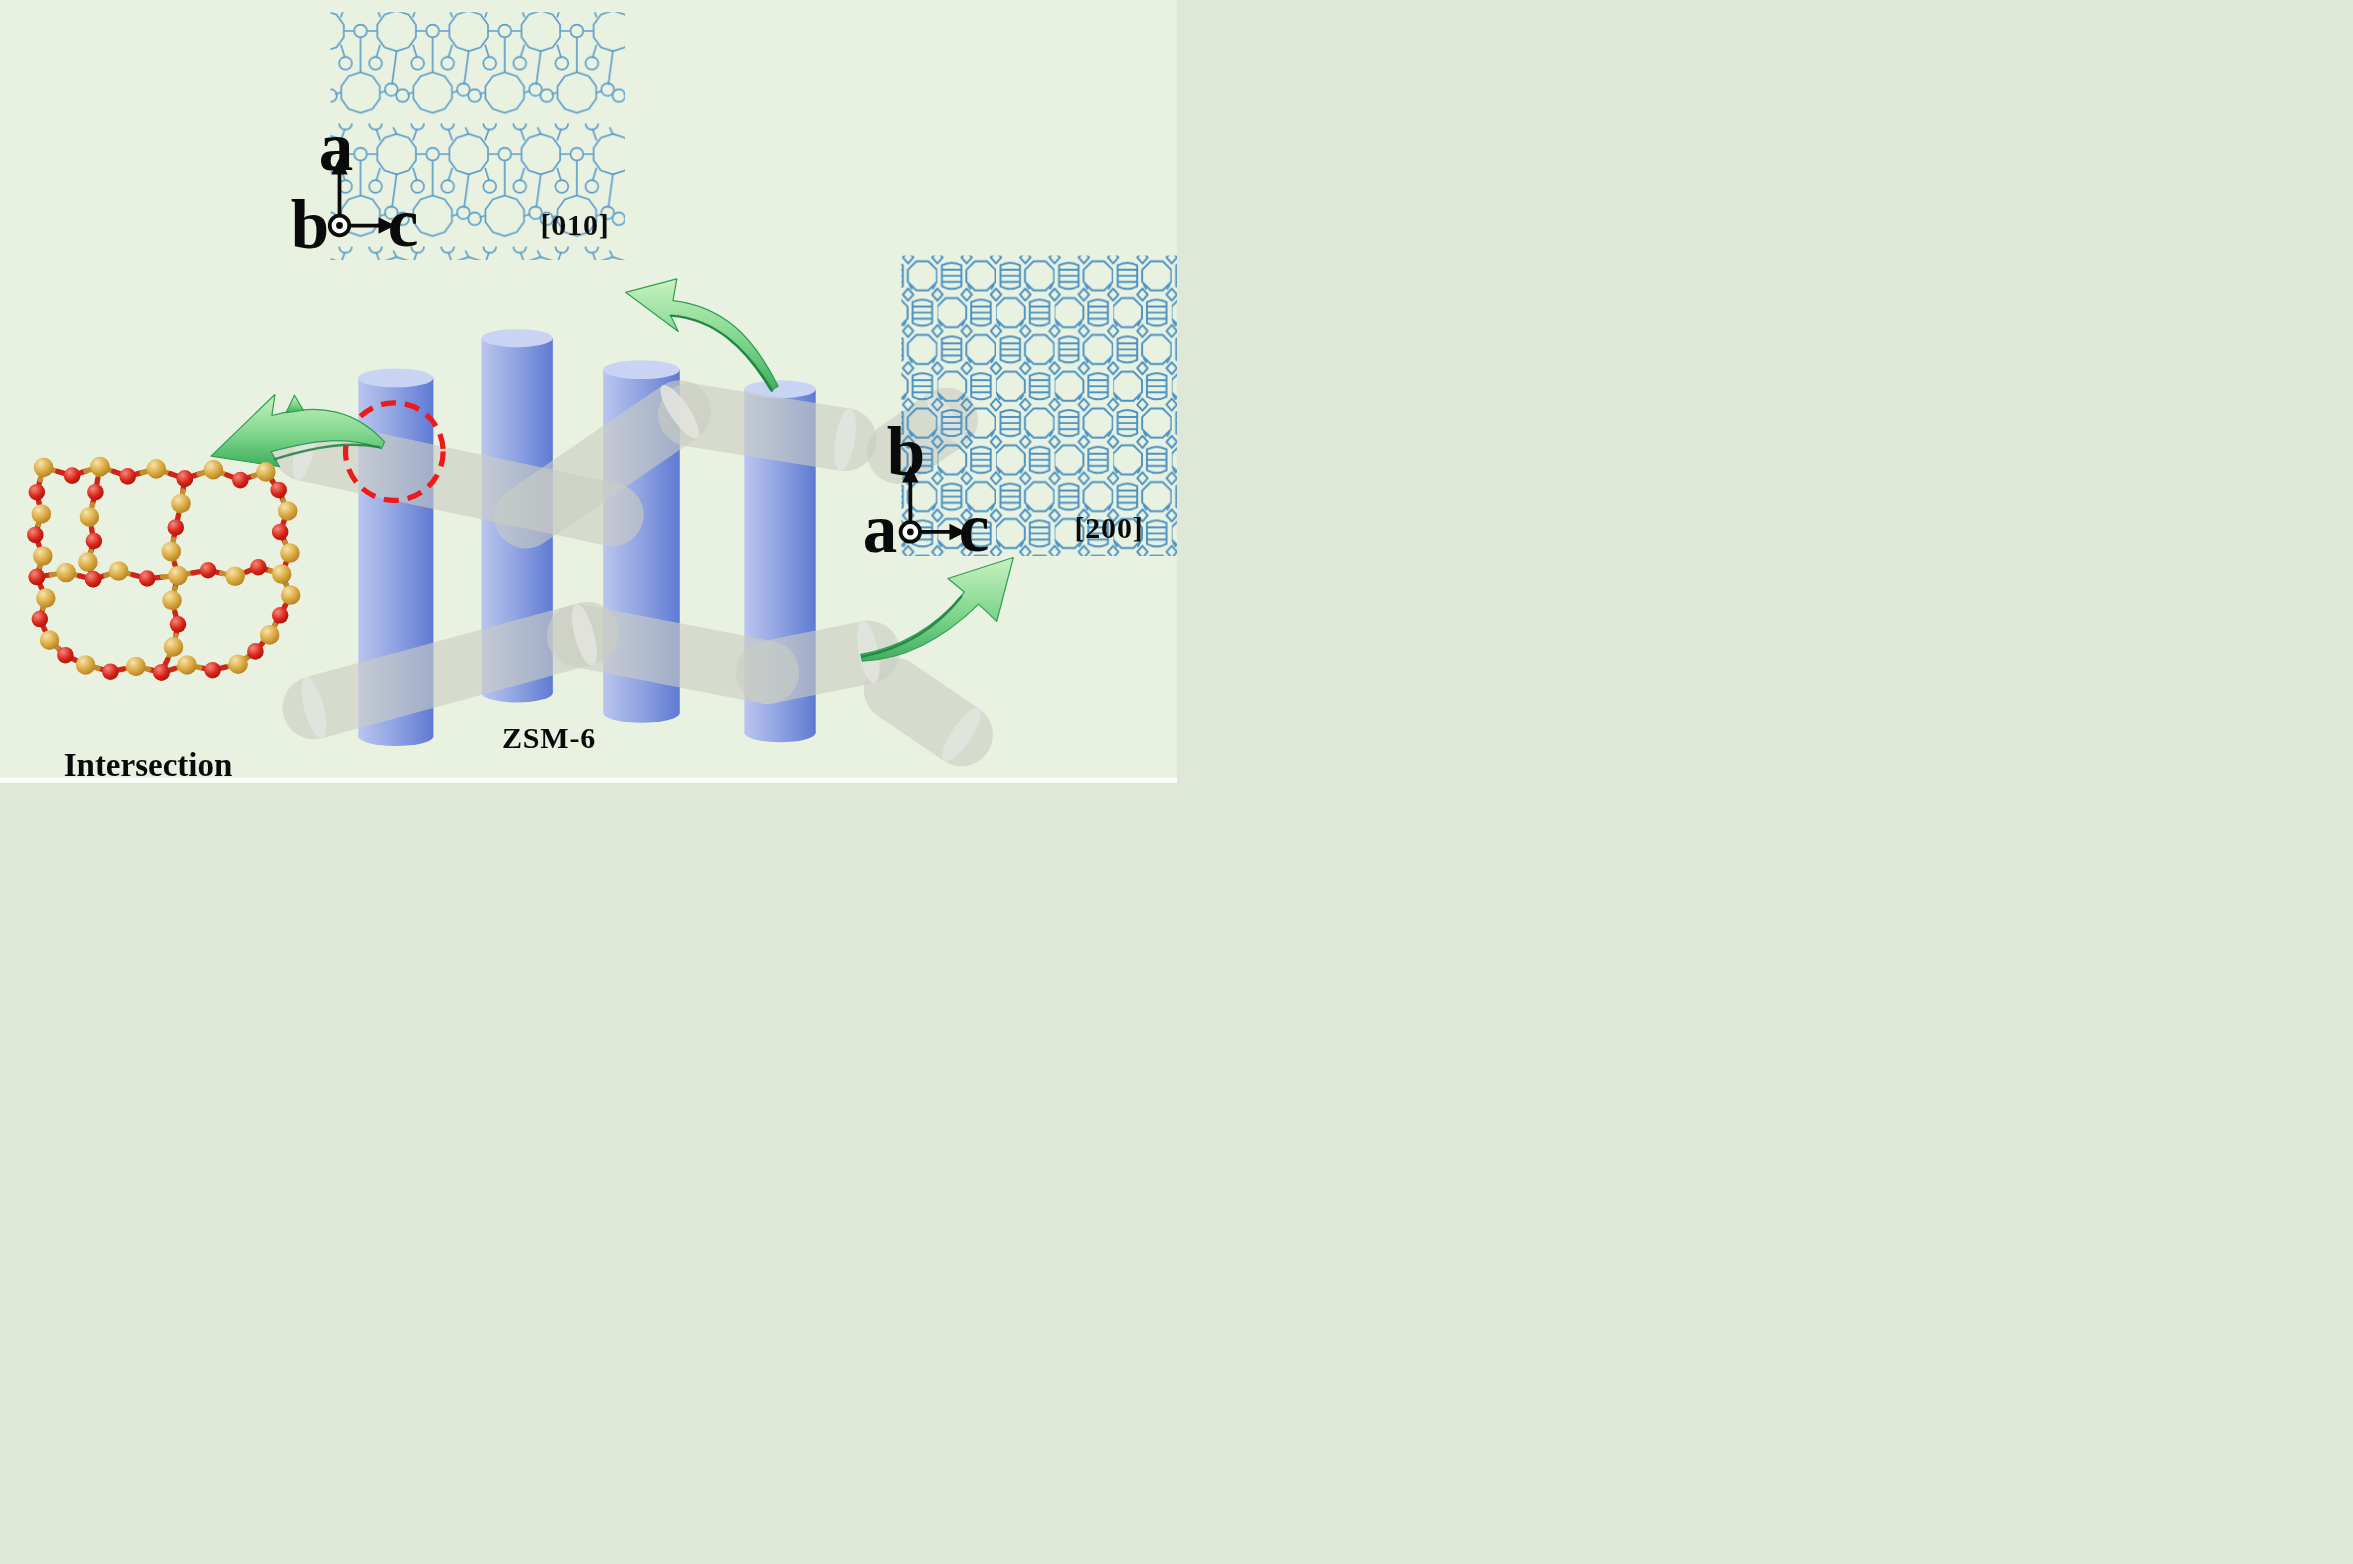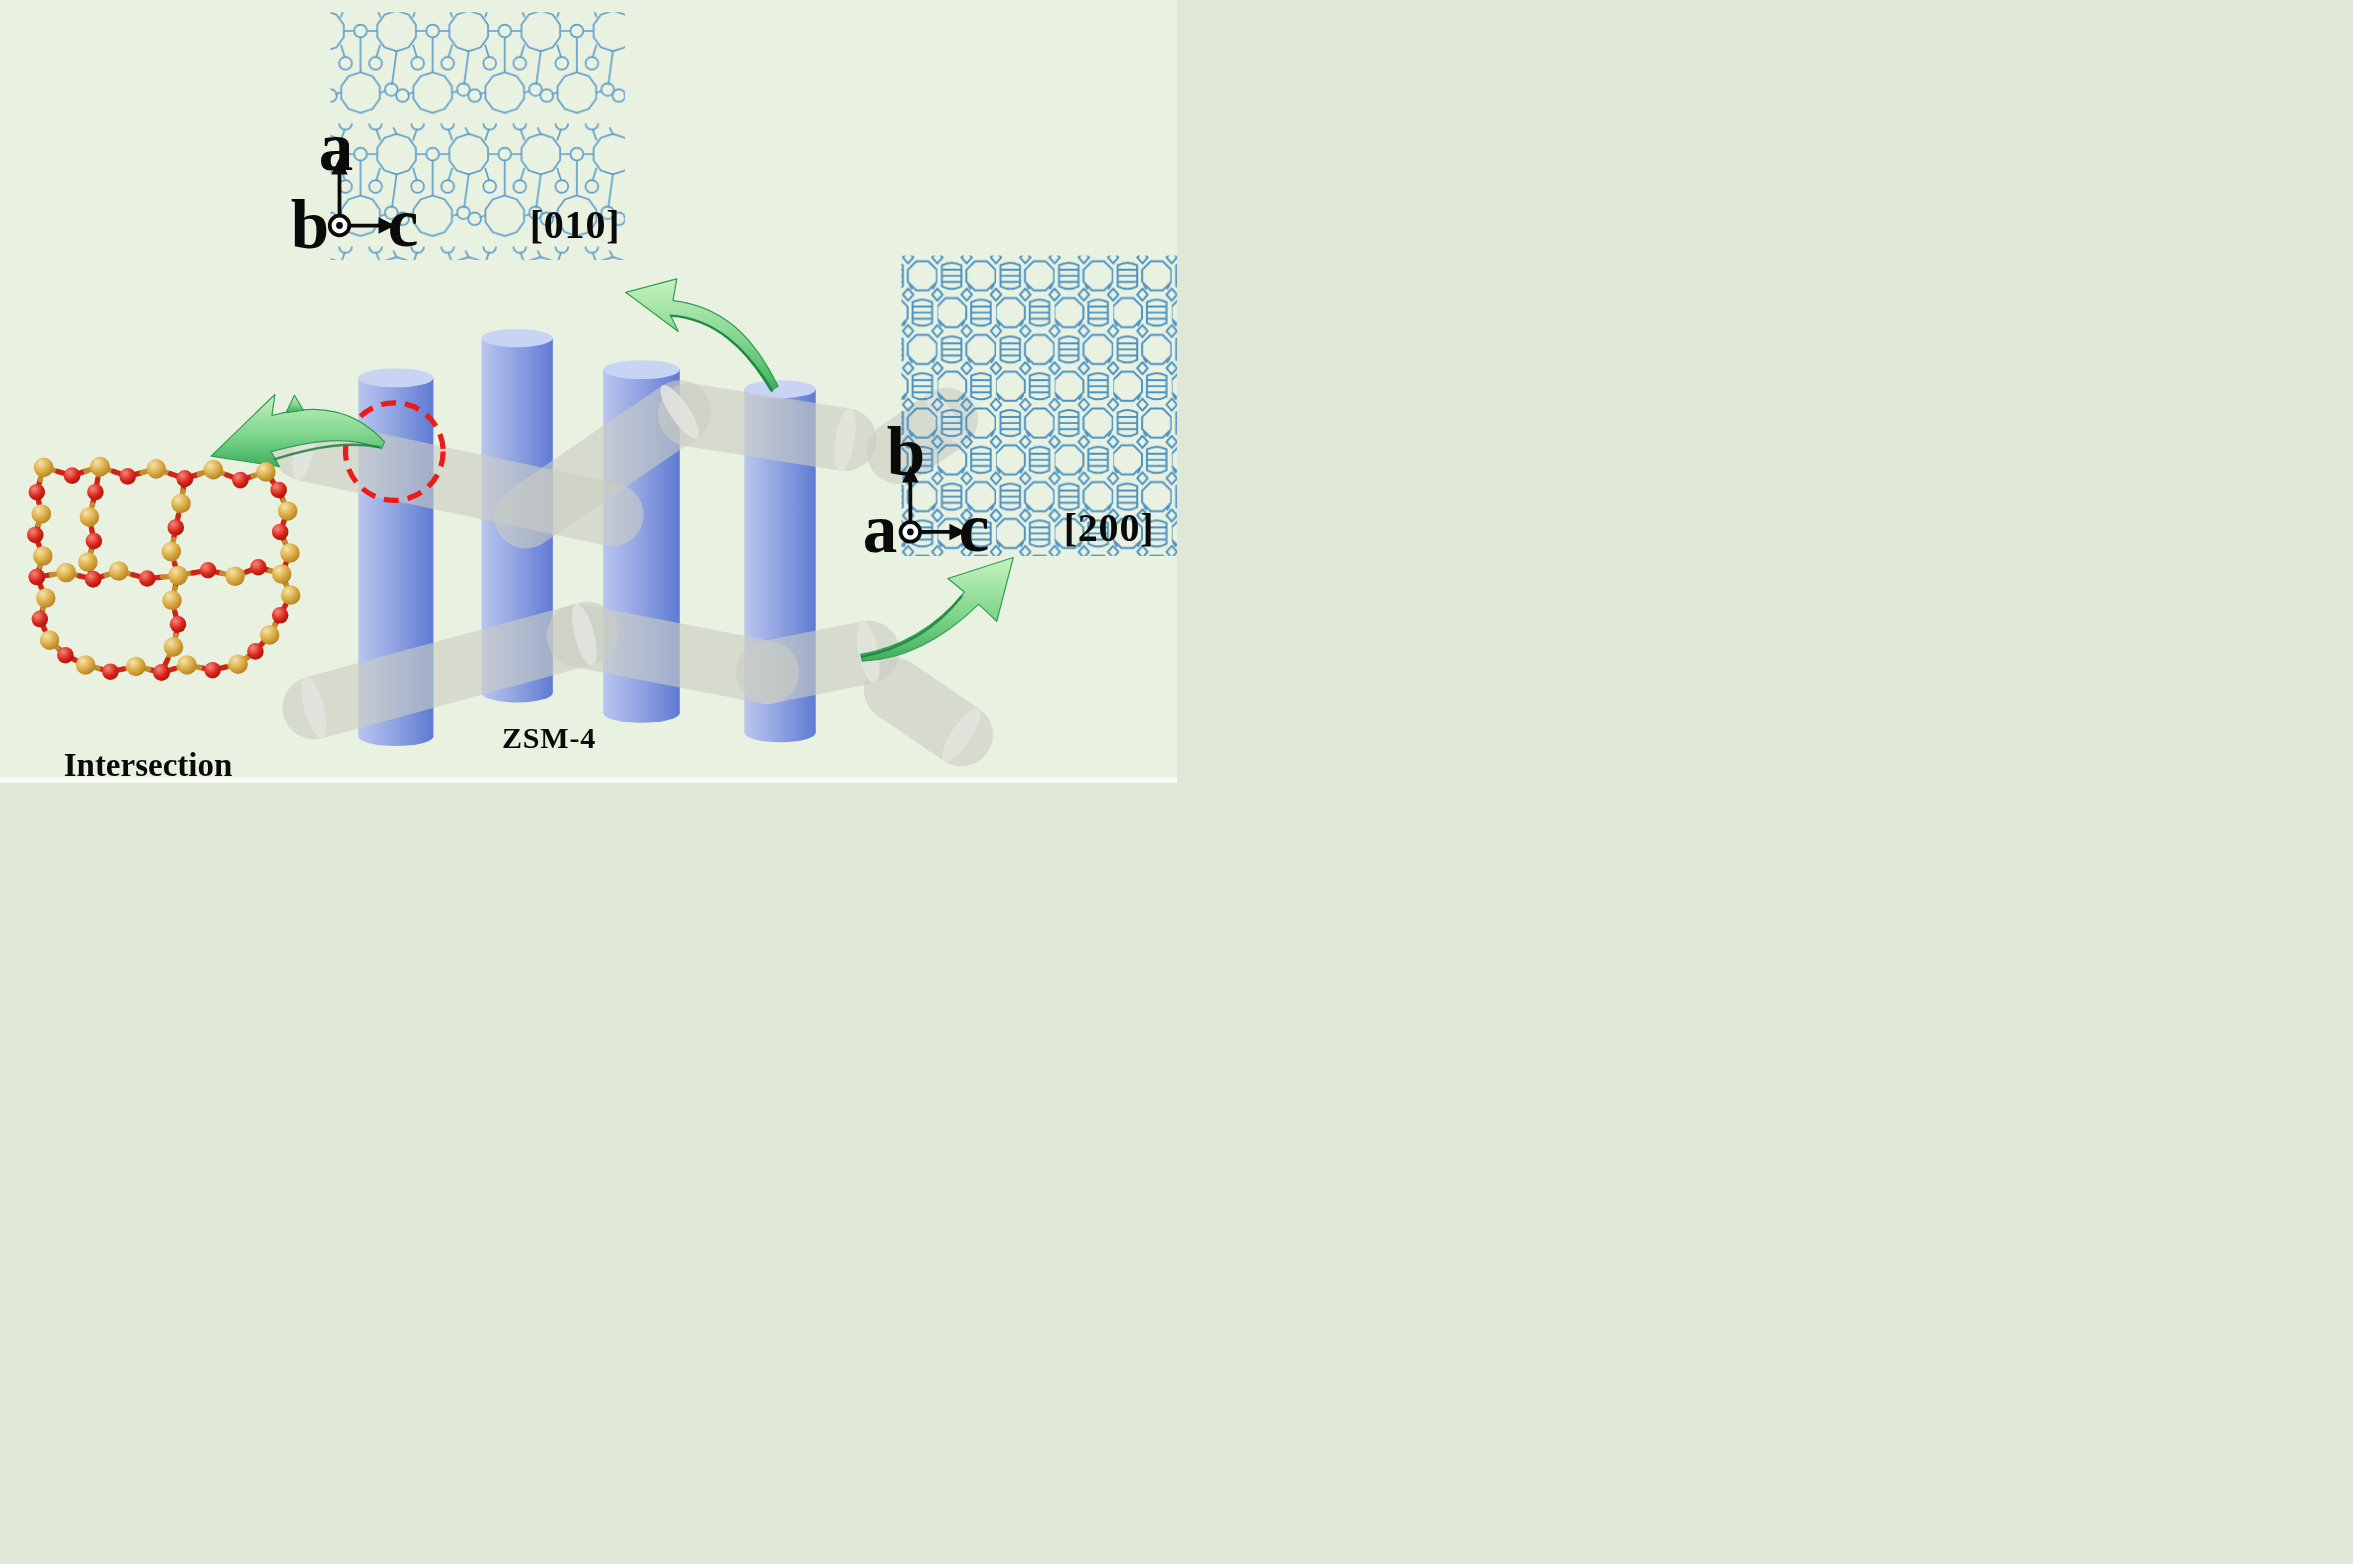--- a/index.html
+++ b/index.html
@@ -7,21 +7,21 @@
   .canvas{position:relative;width:1177px;height:783px;overflow:hidden;background:var(--bg,#e9f1e0);}
   svg{position:absolute;left:0;top:0;}
   .m010{stroke:var(--mesh010,#5b9dca);stroke-width:2.2;fill:none;stroke-linejoin:round;stroke-linecap:round;}
   .m100{stroke:var(--mesh100,#4a92c3);stroke-width:2.6;fill:none;stroke-linejoin:round;stroke-linecap:round;}
   .axis-line{stroke:#0b0b0b;stroke-width:5;fill:none;}
   .axis-head{fill:#0b0b0b;}
   .gray-seg{stroke:var(--gray,#c9cdc4);stroke-width:84;stroke-linecap:round;fill:none;opacity:0.62;}
   .gray-cap{fill:#e3e5de;opacity:0.85;}
   .lbl{position:absolute;color:#0a0a0a;font-weight:bold;white-space:nowrap;transform:translate(-50%,-50%);line-height:1;}
   .axis-letter{font-size:69px;}
-  .proj-tag{font-size:40px;letter-spacing:0.8px;}
+  .proj-tag{font-size:30px;letter-spacing:0.8px;}
   .cap-lbl{font-size:33px;}
   .zsm-lbl{font-size:30px;letter-spacing:0.8px;}
   .arrow-shadow{stroke:#1d7f3f;stroke-width:3.2;fill:none;opacity:.85;stroke-linecap:round;}
   .arrow-body{fill:url(#gradArrow);stroke:#2e9e52;stroke-width:1.6;stroke-linejoin:round;}
 </style>
 </head>
 <body>
 
 <div class="canvas">
 
@@ -364,16 +364,16 @@
 <div class="lbl axis-letter" style="left:310px;top:225px;">b</div>
 <div class="lbl axis-letter" style="left:403px;top:223px;">c</div>
 <div class="lbl proj-tag" style="left:575px;top:225px;">[010]</div>
 
 <div class="lbl axis-letter" style="left:906px;top:452px;">b</div>
 <div class="lbl axis-letter" style="left:880px;top:529px;">a</div>
 <div class="lbl axis-letter" style="left:974px;top:528px;">c</div>
 <div class="lbl proj-tag" style="left:1109px;top:528px;">[200]</div>
 
 <div class="lbl cap-lbl" style="left:148px;top:765px;">Intersection</div>
-<div class="lbl zsm-lbl" style="left:549px;top:738px;">ZSM-4</div>
+<div class="lbl zsm-lbl" style="left:549px;top:738px;">ZSM-6</div>
 
 </div>
 
 
 </body></html>

